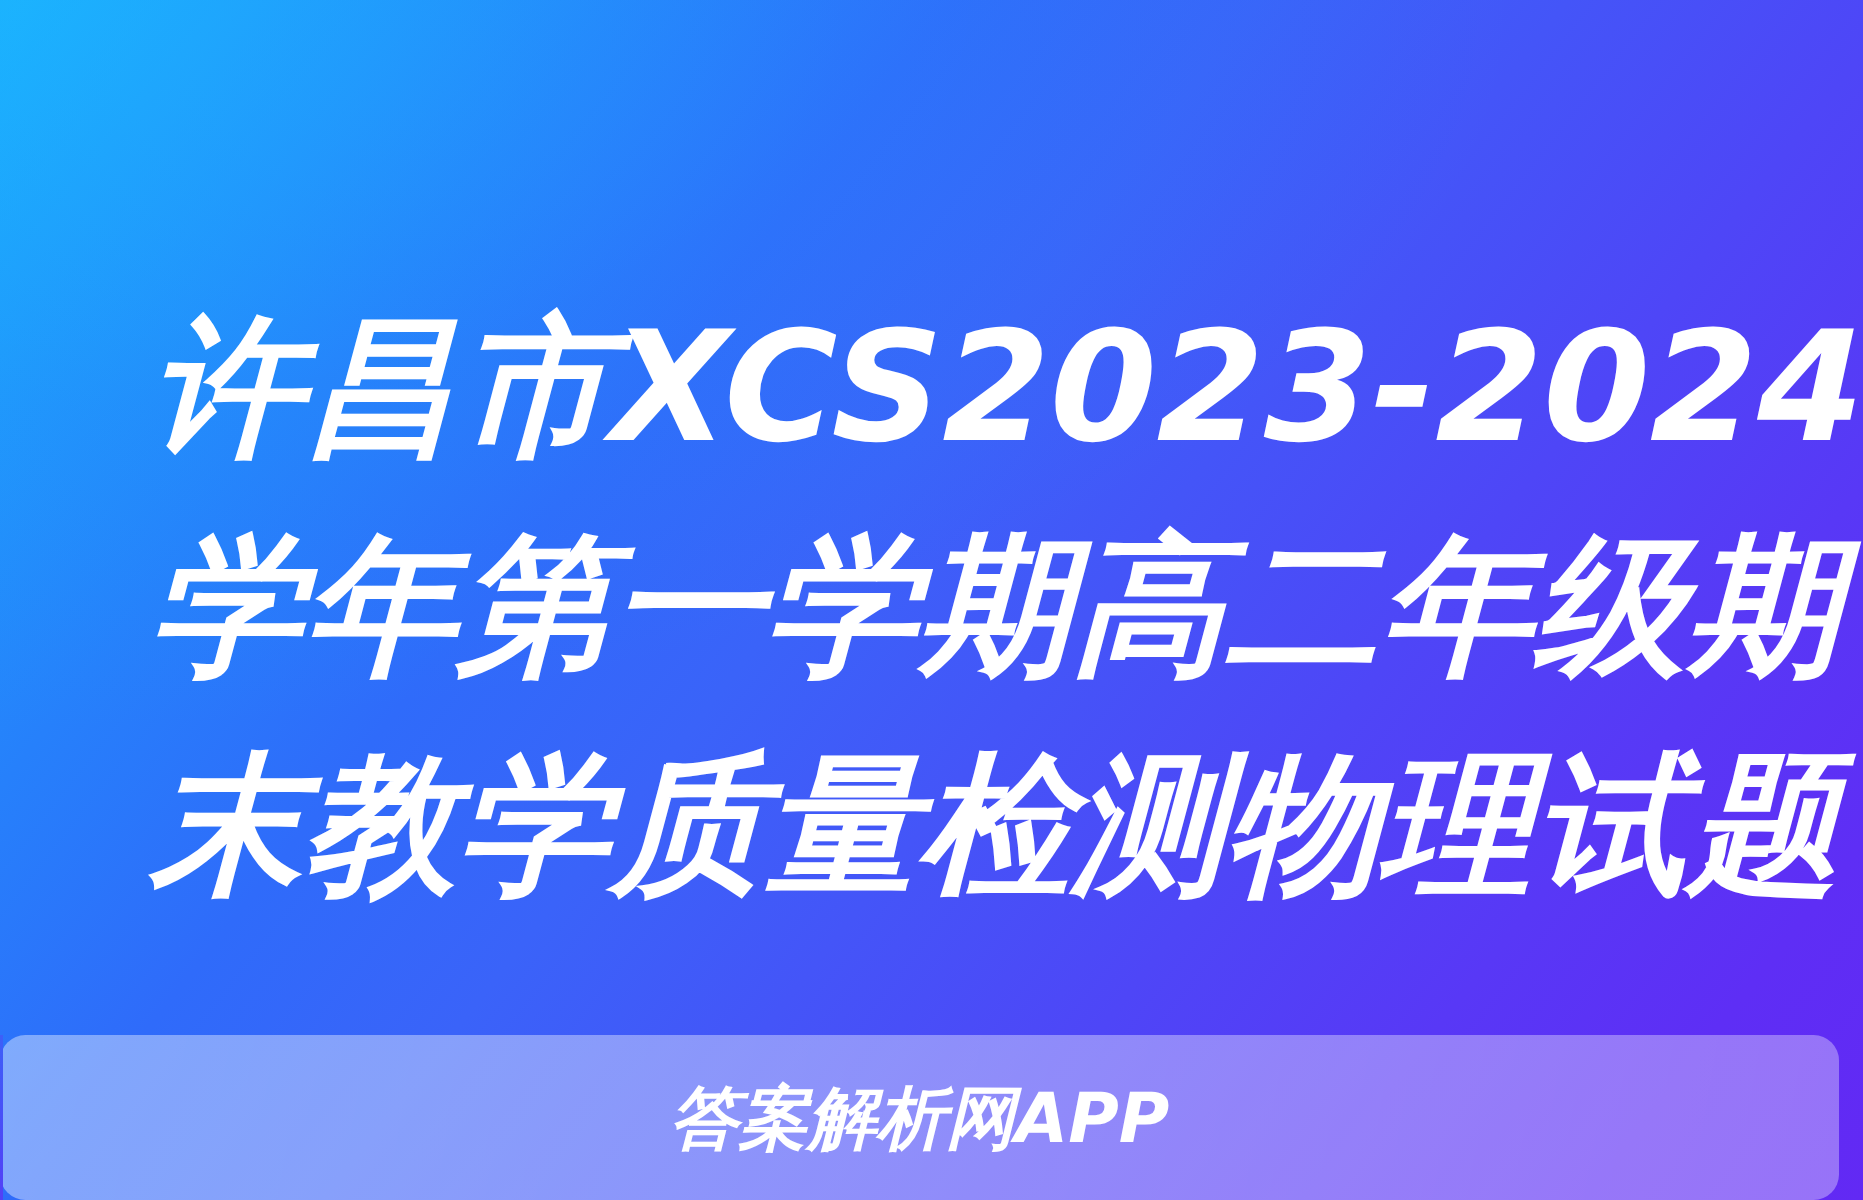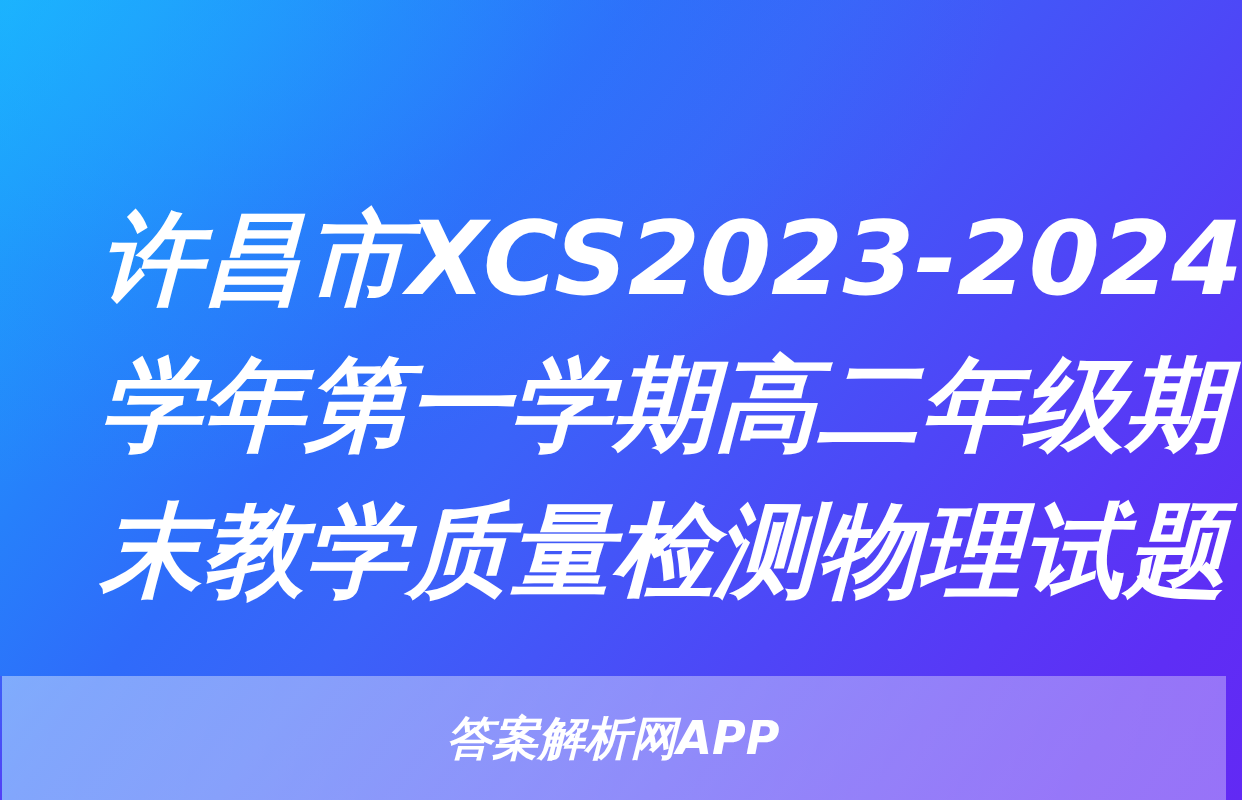--- a/index.html
+++ b/index.html
@@ -55,26 +55,27 @@
     white-space: nowrap;
     transform: skewX(-1deg);
     transform-origin: left center;
   }
 
   #watermark-band {
     position: absolute;
     left: 0;
     right: 16px;
     bottom: 0;
-    height: 124px;
+    height: 110px;
     background: linear-gradient(100deg,
         rgba(255,255,255,0.40) 0%,
         rgba(255,255,255,0.38) 45%,
         rgba(255,255,255,0.34) 100%);
     z-index: 4;
+    border-radius: 17px;
   }
   #watermark-band::after {
     content: "";
     position: absolute;
     left: 0;
     top: 0;
     width: 2px;
     height: 100%;
     background: linear-gradient(180deg, #3D5FF8, #5340F6);
   }

